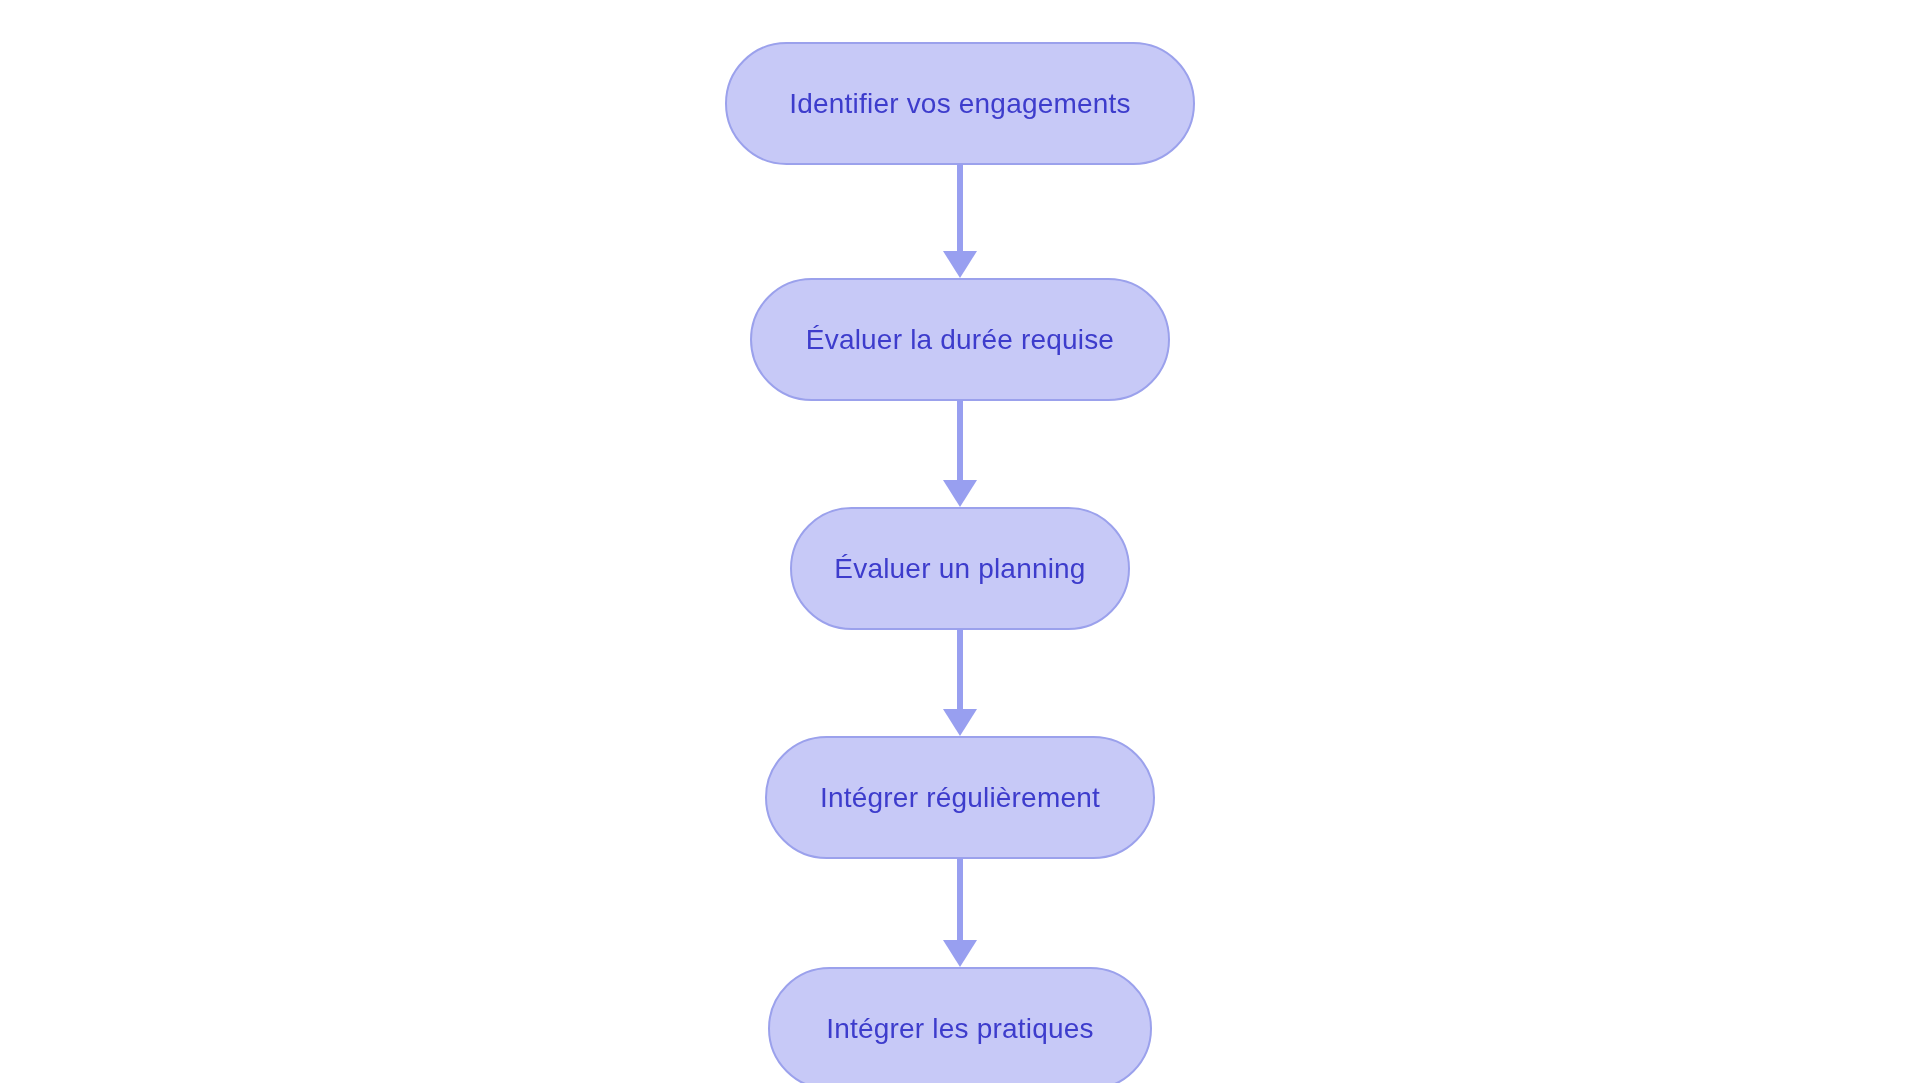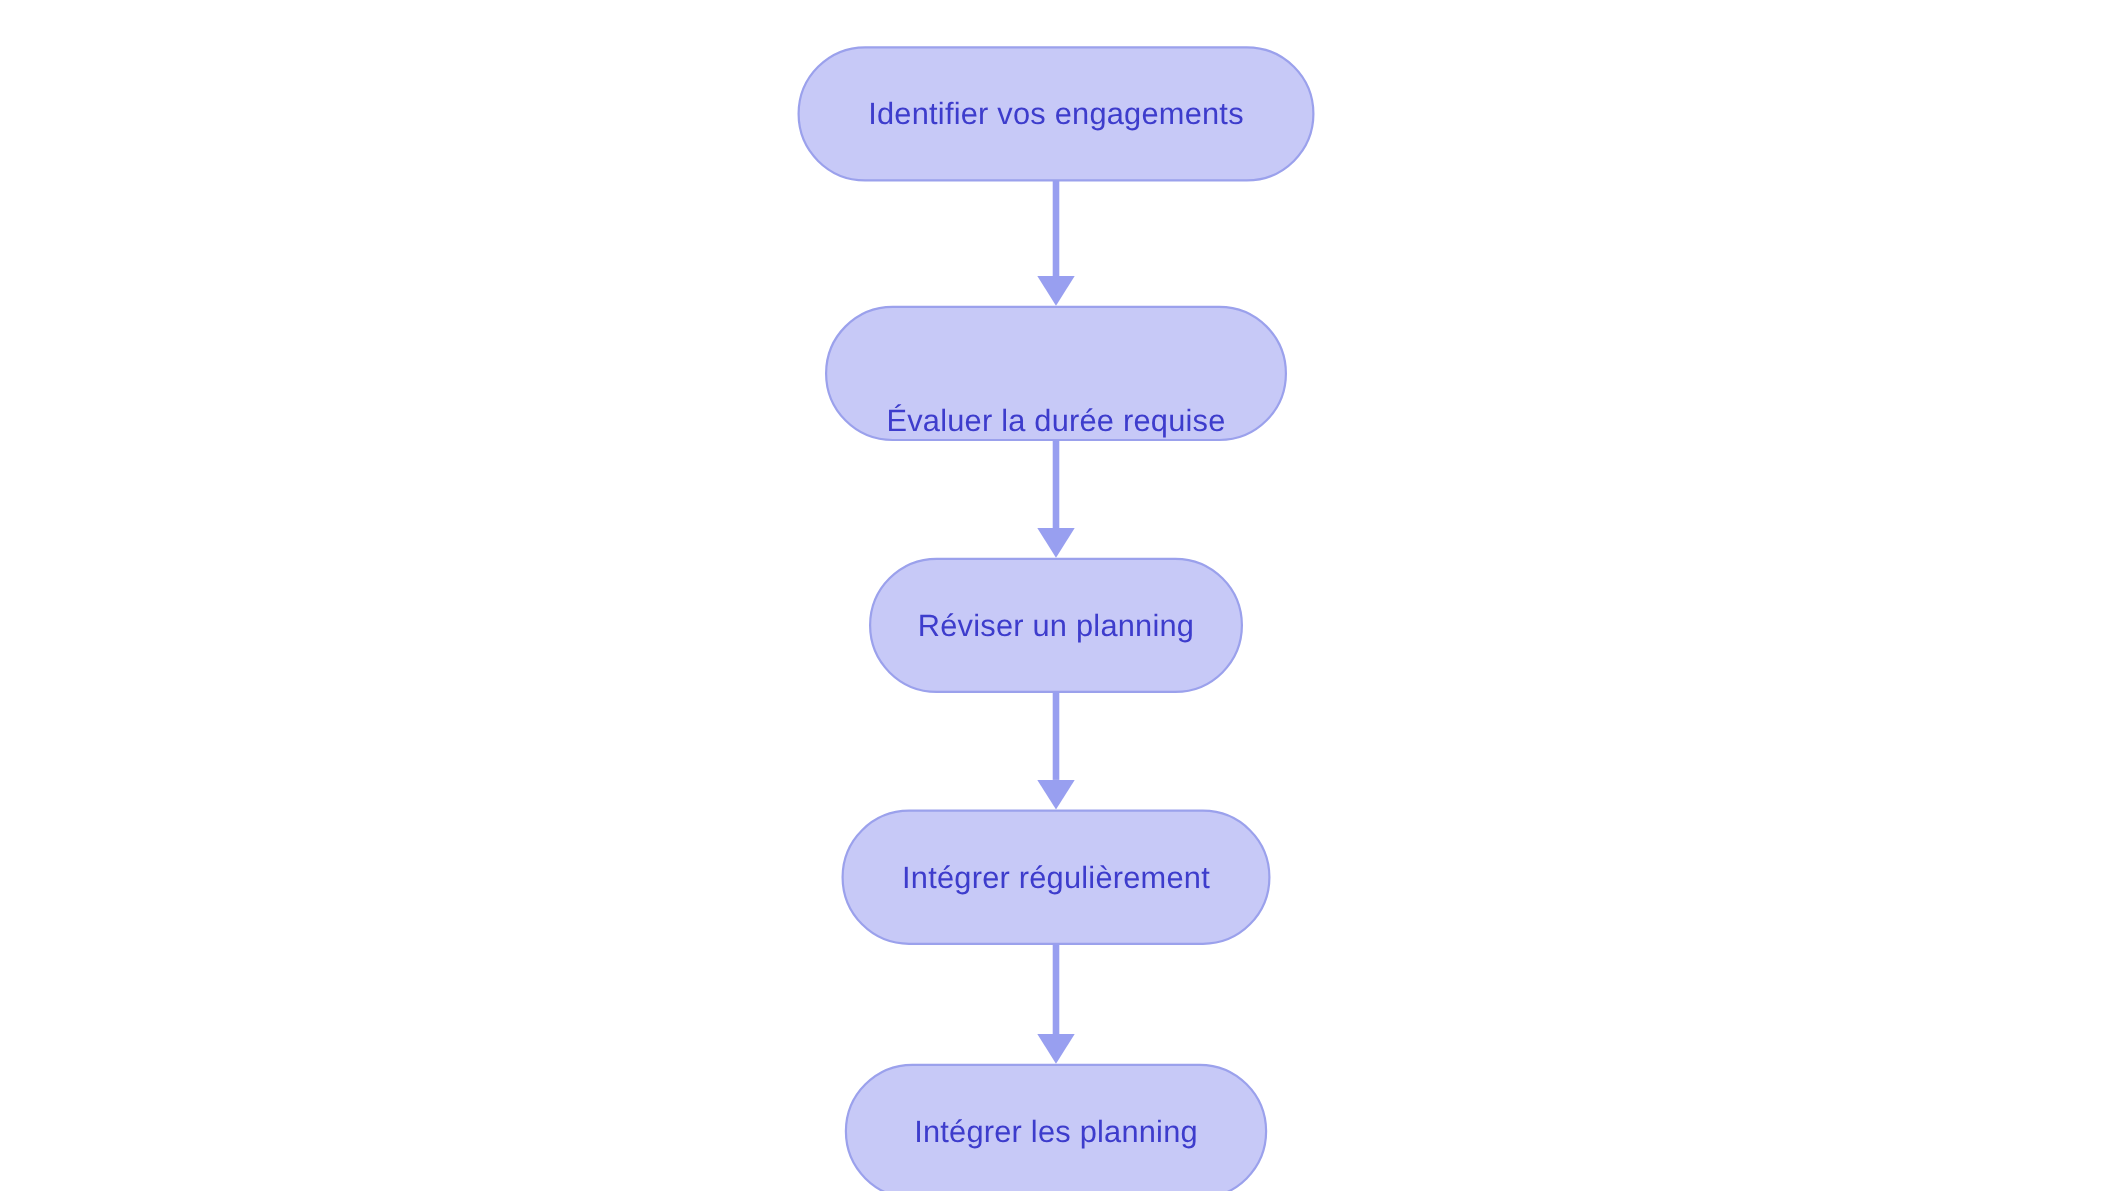--- a/index.html
+++ b/index.html
@@ -27,21 +27,21 @@
     border-radius: 62px;
     display: flex;
     align-items: center;
     justify-content: center;
     color: var(--node-text, #3d3ccc);
     font-size: 28px;
     letter-spacing: 0.2px;
     white-space: nowrap;
   }
   .node-1 { top: 14px;  width: 470px; }
-  .node-2 { top: 250px; width: 420px; align-items: flex-end; }
+  .node-2 { top: 250px; width: 420px; }
   .node-3 { top: 479px; width: 340px; }
   .node-4 { top: 708px; width: 390px; }
   .node-5 { top: 939px; width: 384px; }
 
   .connector {
     position: absolute;
     left: 50%;
     transform: translateX(-50%);
     width: 34px;
     display: flex;
@@ -83,34 +83,34 @@
   <div class="flow-node node-2">
     <span>Évaluer la durée requise</span>
   </div>
 
   <div class="connector conn-2">
     <div class="stem"></div>
     <div class="head"></div>
   </div>
 
   <div class="flow-node node-3">
-    <span>Réviser un planning</span>
+    <span>Évaluer un planning</span>
   </div>
 
   <div class="connector conn-3">
     <div class="stem"></div>
     <div class="head"></div>
   </div>
 
   <div class="flow-node node-4">
     <span>Intégrer régulièrement</span>
   </div>
 
   <div class="connector conn-4">
     <div class="stem"></div>
     <div class="head"></div>
   </div>
 
   <div class="flow-node node-5">
-    <span>Intégrer les planning</span>
+    <span>Intégrer les pratiques</span>
   </div>
 
 </div>
 
 </body></html>

